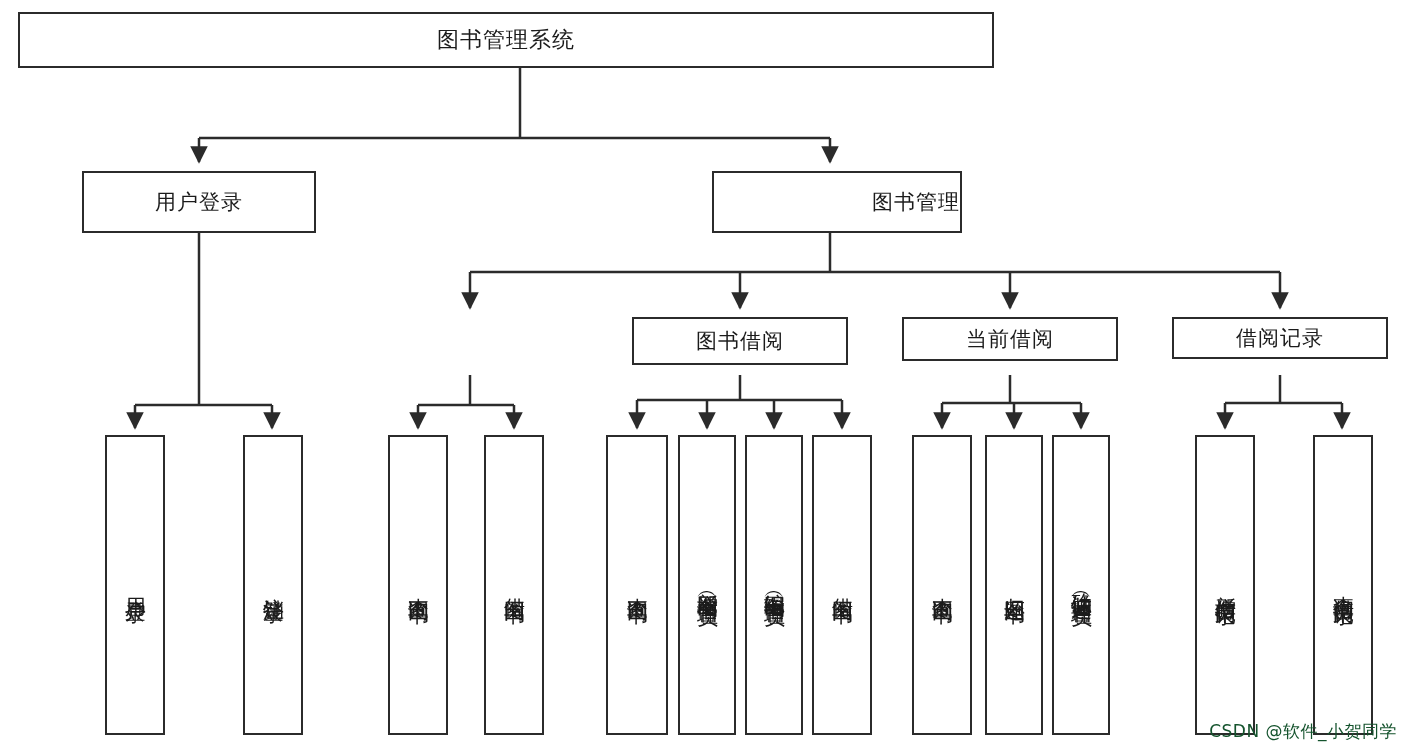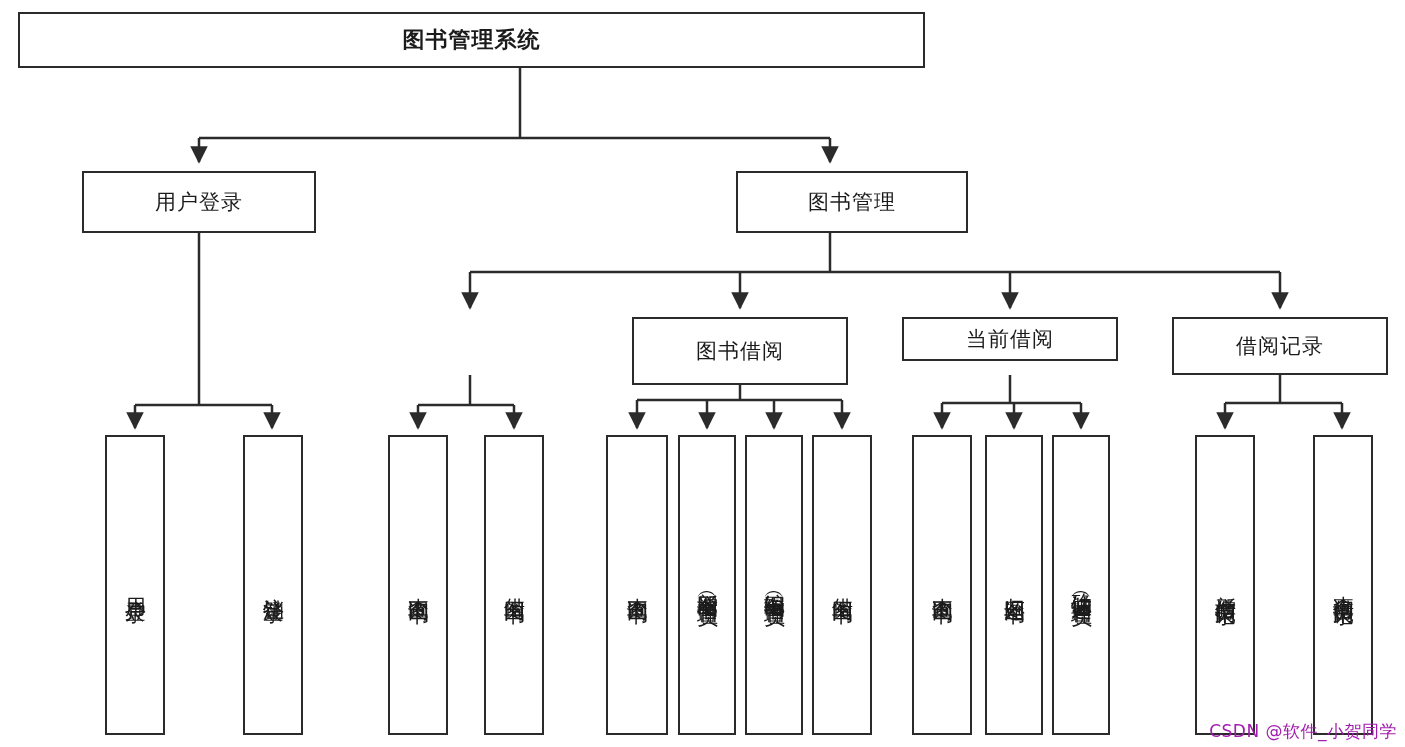--- a/index.html
+++ b/index.html
@@ -56,21 +56,21 @@
     top: 0;
     width: 1405px;
     height: 747px;
     pointer-events: none;
   }
   .watermark {
     position: absolute;
     right: 8px;
     bottom: 4px;
     font-size: 17px;
-    color: #a21caf;
+    color: #14532d;
     letter-spacing: 0.5px;
     white-space: nowrap;
     margin-top: 28px;
   }
 </style>
 </head>
 <body>
 
 <div id="canvas">
 
@@ -117,38 +117,38 @@
       <path d="M 1014 403 L 1014 428" marker-end="url(#arrow)"></path>
       <path d="M 1081 403 L 1081 428" marker-end="url(#arrow)"></path>
 
       <path d="M 1280 375 L 1280 403"></path>
       <path d="M 1225 403 L 1342 403"></path>
       <path d="M 1225 403 L 1225 428" marker-end="url(#arrow)"></path>
       <path d="M 1342 403 L 1342 428" marker-end="url(#arrow)"></path>
     </g>
   </svg>
 
-  <div class="node horiz root" style="left:18px; top:12px; width:907px; height:56px;font-weight:bold;">
+  <div class="node horiz root" style="left:18px; top:12px; width:976px; height:56px;">
     <span>图书管理系统</span>
   </div>
 
   <div class="node horiz" style="left:82px; top:171px; width:234px; height:62px;">
     <span>用户登录</span>
   </div>
-  <div class="node horiz" style="left:736px; top:171px; width:232px; height:62px;">
+  <div class="node horiz" style="left:712px; top:171px; width:250px; height:62px;justify-content:flex-end;">
     <span>图书管理</span>
   </div>
 
-  <div class="node horiz" style="left:632px; top:317px; width:216px; height:68px;">
+  <div class="node horiz" style="left:632px; top:317px; width:216px; height:48px;">
     <span>图书借阅</span>
   </div>
   <div class="node horiz" style="left:902px; top:317px; width:216px; height:44px;">
     <span>当前借阅</span>
   </div>
-  <div class="node horiz" style="left:1172px; top:317px; width:216px; height:58px;">
+  <div class="node horiz" style="left:1172px; top:317px; width:216px; height:42px;">
     <span>借阅记录</span>
   </div>
 
   <div class="node vert" style="left:105px; top:435px; width:60px; height:300px;">
     <span class="vtext">用户登录</span>
   </div>
   <div class="node vert" style="left:243px; top:435px; width:60px; height:300px;">
     <span class="vtext">注销登录</span>
   </div>
 

